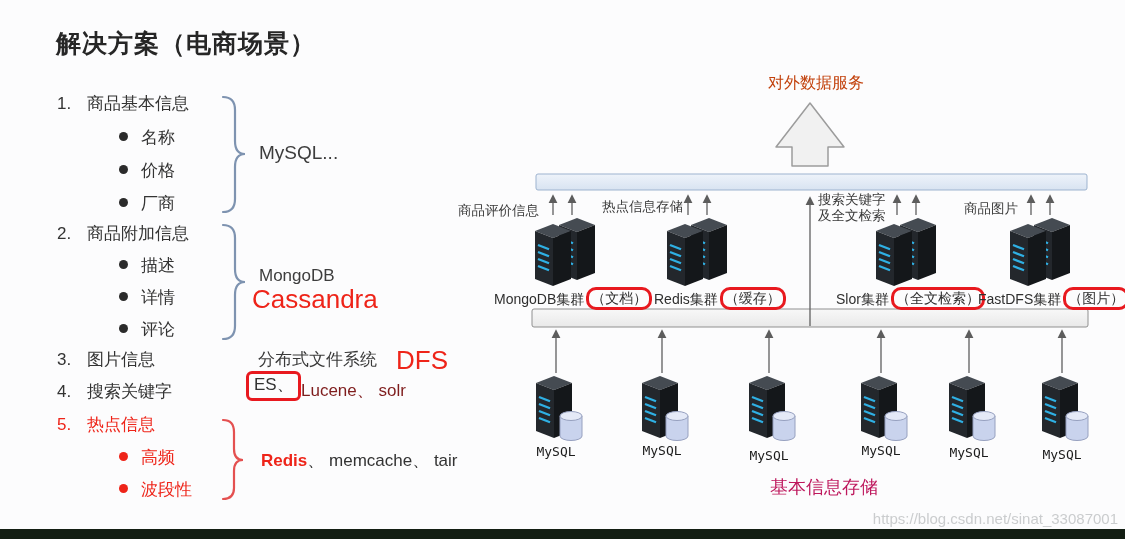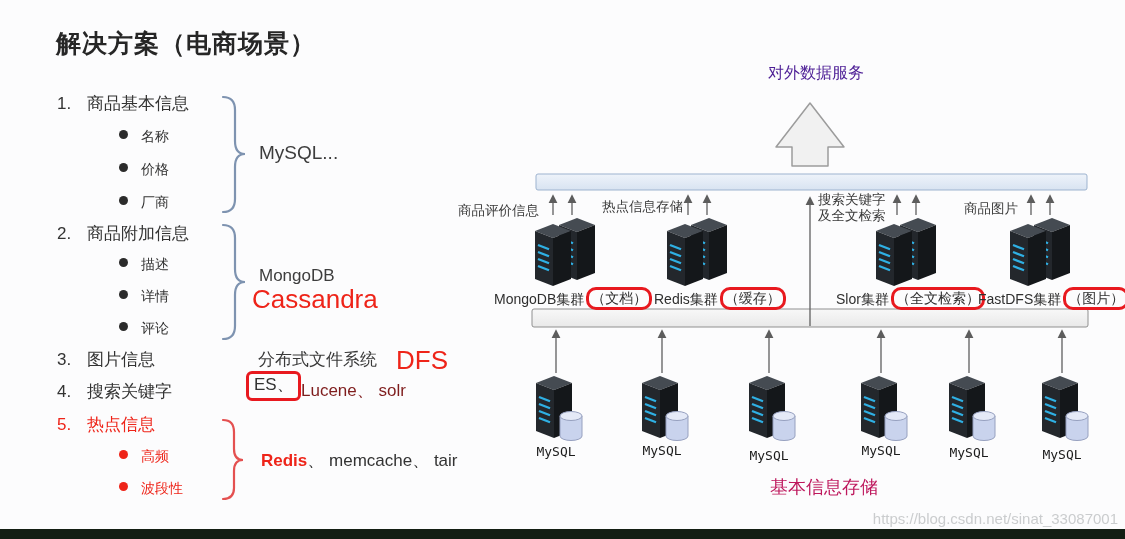--- a/index.html
+++ b/index.html
@@ -7,39 +7,39 @@
     --stripe-blue:#2fb0e4; --bar-border:#9db3cf;
   }
   html,body{margin:0;padding:0;}
   .stage{position:relative;width:1125px;height:539px;background:#fcfcfd;overflow:hidden;
          font-family:"Liberation Sans","DejaVu Sans",sans-serif;color:#2e2e2e;}
   .abs{position:absolute;white-space:nowrap;line-height:1.15;}
   .layer{position:absolute;left:0;top:0;width:1125px;height:539px;}
   .title{left:56px;top:29px;font-size:25px;font-weight:bold;color:#262626;letter-spacing:1px;}
   .li{font-size:17px;color:#333;}
   .li .num{display:inline-block;width:30px;}
-  .bullet{font-size:14px;color:#333;}
+  .bullet{font-size:17px;color:#333;}
   .dot{display:inline-block;width:9px;height:9px;border-radius:50%;background:#2b2b2b;
        margin-right:13px;vertical-align:2px;}
   .red{color:var(--red-text);}
   .red .dot, .dot.red{background:var(--red-text);}
   .tech-mysql{left:259px;top:142px;font-size:19px;color:#3d3d3d;}
   .tech-mongo{left:259px;top:266px;font-size:17px;color:#3d3d3d;}
   .tech-cass{left:252px;top:285px;font-size:26px;}
   .tech-dfs-prefix{left:258px;top:350px;font-size:17px;color:#3a3a3a;}
   .tech-dfs{left:396px;top:346px;font-size:26px;}
   .es-box{left:246px;top:371px;font-size:17px;color:#333;border:3px solid var(--red-box);
           border-radius:6px;padding:1px 4px 3px 5px;}
   .tech-search{left:301px;top:381px;font-size:17px;color:#7f1d1d;}
   .tech-hot{left:261px;top:451px;font-size:17px;color:#333;}
   .tech-hot b{color:var(--red-text);}
   .alabel{font-size:13.5px;color:#3a3a3a;line-height:16px;}
   .crow{top:287px;display:flex;align-items:center;font-size:14px;color:#2f2f2f;}
   .tagbox{border:3px solid var(--red-box);border-radius:10px;padding:0 2px 1px 2px;margin-left:2px;}
-  .svc{left:816px;top:64px;transform:translateX(-50%);font-size:16px;color:#4c1d95;}
+  .svc{left:816px;top:74px;transform:translateX(-50%);font-size:16px;color:#c2410c;}
   .sql{transform:translateX(-50%);font-family:"DejaVu Sans Mono","Liberation Mono",monospace;
        font-size:13px;color:#1b1b1b;}
   .storage{left:824px;top:477px;transform:translateX(-50%);font-size:18px;color:#be185d;}
   .watermark{right:7px;top:510px;font-size:15px;color:rgba(185,188,190,0.75);}
   .bottombar{position:absolute;left:0;bottom:0;width:1125px;height:10px;background:#131e13;}
   .notch{position:absolute;left:556px;top:531px;width:8px;height:5px;background:#8a8a8a;}
   .aline{stroke:#6a6a6a;stroke-width:1.4;marker-end:url(#ah);}
   .brace{fill:none;stroke:var(--brace-blue);stroke-width:2.2;stroke-linecap:round;}
   .braceRed{fill:none;stroke:var(--brace-red);stroke-width:2.2;stroke-linecap:round;}
 </style>

